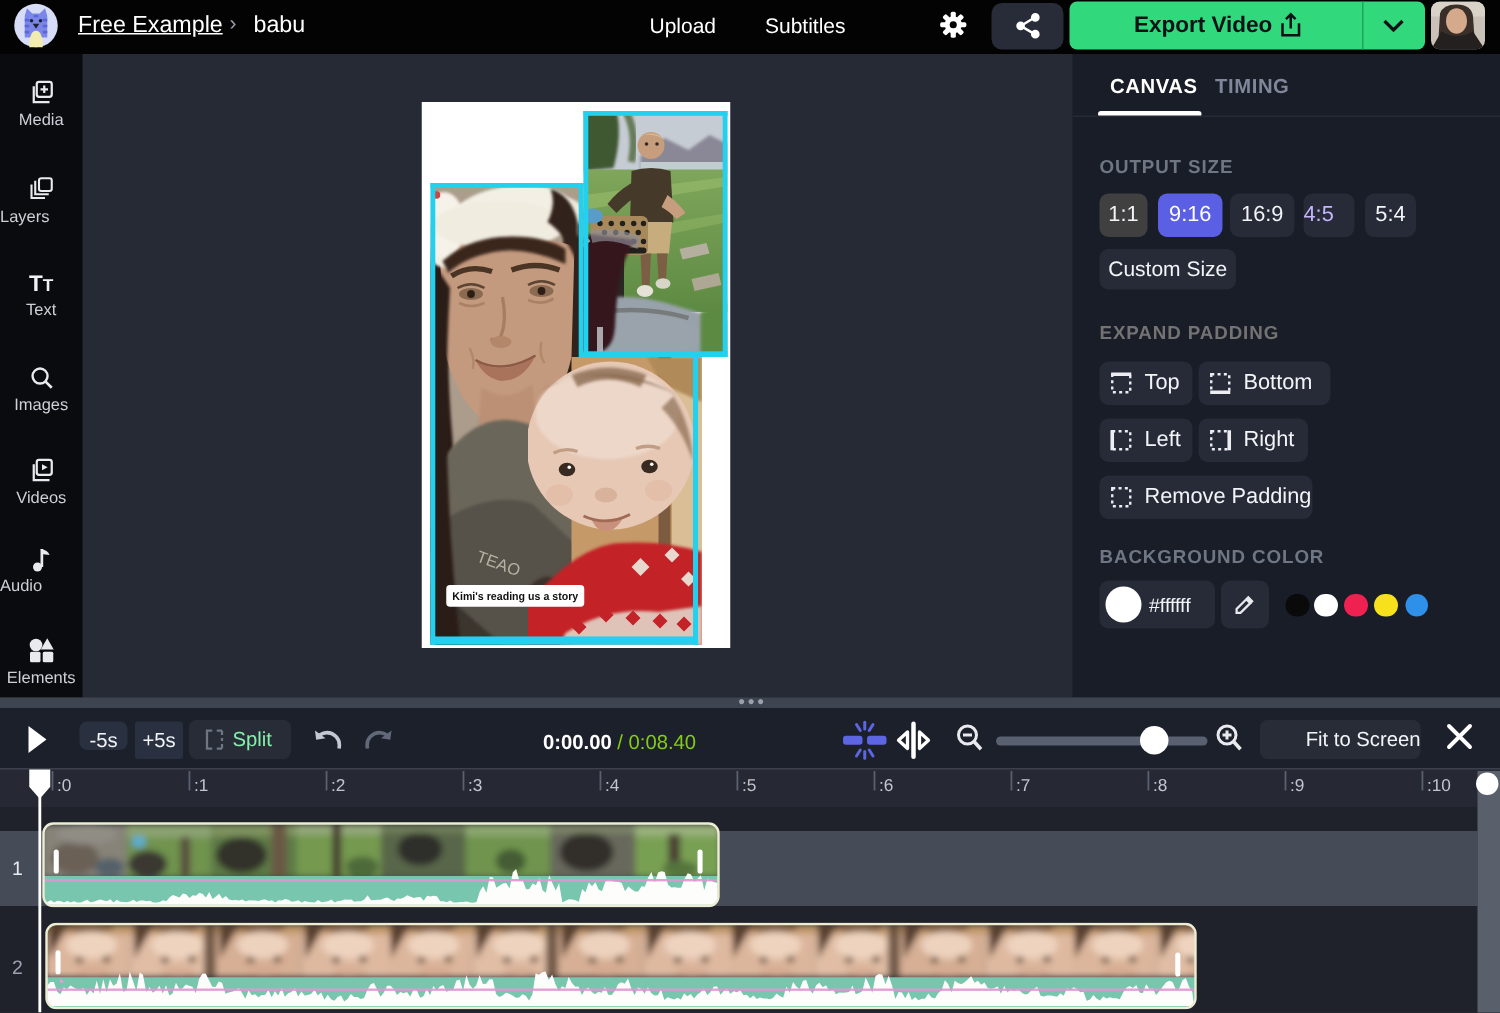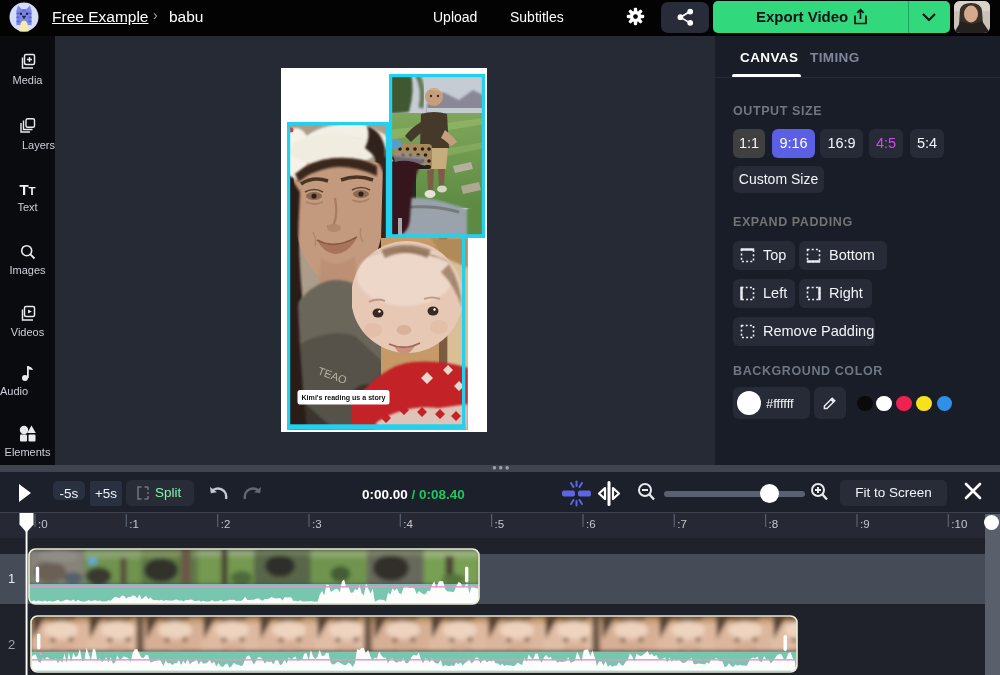--- a/index.html
+++ b/index.html
@@ -85,21 +85,21 @@
       <rect width="36" height="32" fill="#cac2b8"></rect>
       <rect x="0" y="0" width="36" height="10" fill="#d8d2c8"></rect>
       <path d="M6 8 Q8 2 17 2 Q27 2 28 10 L29 24 L5 24 Z" fill="#3a2e28"></path>
       <ellipse cx="17" cy="13" rx="7" ry="8.5" fill="#d4a98c"></ellipse>
       <path d="M0 32 L7 20 Q17 26 28 20 L36 32 Z" fill="#23201f"></path>
     </g>
   </svg>
 </div>
 <div class="abs" style="left:0;top:36px;width:55px;height:429px;background:#0a0b0e;z-index:20">
     <div class="abs" style="left:0;top:38.0px;width:55px;text-align:center;font-size:11px;color:#cdd0d8">Media</div>
-    <div class="abs" style="left:0;top:102.5px;width:55px;text-align:right;font-size:11px;color:#cdd0d8">Layers</div>
+    <div class="abs" style="left:0;top:102.5px;width:55px;text-align:left;font-size:11px;color:#cdd0d8">Layers</div>
     <div class="abs" style="left:0;top:164.5px;width:55px;text-align:center;font-size:11px;color:#cdd0d8">Text</div>
     <div class="abs" style="left:0;top:227.5px;width:55px;text-align:center;font-size:11px;color:#cdd0d8">Images</div>
     <div class="abs" style="left:0;top:290.0px;width:55px;text-align:center;font-size:11px;color:#cdd0d8">Videos</div>
     <div class="abs" style="left:0;top:348.5px;width:55px;text-align:left;font-size:11px;color:#cdd0d8">Audio</div>
     <div class="abs" style="left:0;top:410.0px;width:55px;text-align:center;font-size:11px;color:#cdd0d8">Elements</div>
   <svg class="abs" style="left:19px;top:17px" width="17" height="17" viewBox="0 0 17 17">
     <path d="M3.5 4.5 L3.5 15 L14 15" stroke="#e8eaee" stroke-width="1.5" fill="none"></path>
     <rect x="5.5" y="1.5" width="10" height="10" rx="1.5" stroke="#e8eaee" stroke-width="1.5" fill="none"></rect>
     <path d="M10.5 4 L10.5 9 M8 6.5 L13 6.5" stroke="#e8eaee" stroke-width="1.5"></path>
   </svg>
@@ -132,21 +132,21 @@
 </div>
 <div class="abs" style="left:715px;top:36px;width:285px;height:429px;background:#191d27;z-index:10">
   <div class="abs" style="left:25px;top:14px;font-size:13.5px;font-weight:700;color:#fff;letter-spacing:0.4px">CANVAS</div>
   <div class="abs" style="left:95px;top:14px;font-size:13.5px;font-weight:700;color:#81879a;letter-spacing:0.4px">TIMING</div>
   <div class="abs" style="left:17px;top:38px;width:69px;height:3.5px;background:#fff;border-radius:2px"></div>
   <div class="abs" style="left:0;top:41px;width:285px;height:1px;background:#252a36"></div>
   <div class="abs" style="left:18px;top:68px;font-size:12.5px;font-weight:700;color:#6f7684;letter-spacing:0.6px">OUTPUT SIZE</div>
   <div class="abs" style="left:18px;top:92.5px;width:32px;height:29.5px;background:#404040;border-radius:6px;color:#f2f4f8;font-size:14.5px;text-align:center;line-height:29.5px">1:1</div>
   <div class="abs" style="left:57px;top:92.5px;width:43px;height:29.5px;background:#5a5fe3;border-radius:6px;color:#fff;font-size:14.5px;text-align:center;line-height:29.5px">9:16</div>
   <div class="abs" style="left:105px;top:92.5px;width:43px;height:29.5px;background:#262b37;border-radius:6px;color:#f2f4f8;font-size:14.5px;text-align:center;line-height:29.5px">16:9</div>
-  <div class="abs" style="left:154px;top:92.5px;width:34px;height:29.5px;background:#262b37;border-radius:6px;color:#d946ef;font-size:14.5px;text-align:center;line-height:29.5px">4:5</div>
+  <div class="abs" style="left:154px;top:92.5px;width:34px;height:29.5px;background:#262b37;border-radius:6px;color:#c4b5fd;font-size:14.5px;line-height:29.5px">4:5</div>
   <div class="abs" style="left:195px;top:92.5px;width:34px;height:29.5px;background:#262b37;border-radius:6px;color:#f2f4f8;font-size:14.5px;text-align:center;line-height:29.5px">5:4</div>
   <div class="abs" style="left:18px;top:130px;width:91px;height:27px;background:#262b37;border-radius:6px;color:#f2f4f8;font-size:14px;text-align:center;line-height:27px">Custom Size</div>
   <div class="abs" style="left:18px;top:179px;font-size:12.5px;font-weight:700;color:#737373;letter-spacing:0.6px">EXPAND PADDING</div>
   <div class="abs" style="left:18px;top:205px;width:62px;height:29px;background:#262b37;border-radius:6px"></div>
   <div class="abs" style="left:84px;top:205px;width:88px;height:29px;background:#262b37;border-radius:6px"></div>
   <div class="abs" style="left:18px;top:242.5px;width:62px;height:29px;background:#262b37;border-radius:6px"></div>
   <div class="abs" style="left:84px;top:242.5px;width:73px;height:29px;background:#262b37;border-radius:6px"></div>
   <div class="abs" style="left:18px;top:281px;width:142px;height:29px;background:#262b37;border-radius:6px"></div>
 <svg class="abs" style="left:25px;top:212px" width="15" height="15" viewBox="0 0 15 15">
       <rect x="1.5" y="1.5" width="12" height="12" fill="none" stroke="#eceef2" stroke-width="1.6" stroke-dasharray="2 2.2"></rect>
@@ -370,21 +370,21 @@
   </svg>
   <div class="abs" style="left:155px;top:13px;font-size:13.5px;color:#86efac">Split</div>
   <svg class="abs" style="left:209px;top:14px" width="19" height="15" viewBox="0 0 19 15">
     <path d="M4 4 Q10 0.5 15 5 Q18 8 17 13" stroke="#c3c8d2" stroke-width="2.4" fill="none"></path>
     <path d="M1 1 L1.8 7.2 L8 6.2 Z" fill="#c3c8d2"></path>
   </svg>
   <svg class="abs" style="left:243px;top:14px" width="19" height="15" viewBox="0 0 19 15">
     <path d="M15 4 Q9 0.5 4 5 Q1 8 2 13" stroke="#616878" stroke-width="2.4" fill="none"></path>
     <path d="M18 1 L17.2 7.2 L11 6.2 Z" fill="#616878"></path>
   </svg>
-  <div class="abs" style="left:362px;top:15px;font-size:13.5px;color:#fff;font-weight:700">0:00.00 <span style="color:#22c55e;font-weight:700">/ 0:08.40</span></div>
+  <div class="abs" style="left:362px;top:15px;font-size:13.5px;color:#fff;font-weight:700">0:00.00 <span style="color:#84cc16;font-weight:400">/ 0:08.40</span></div>
   <svg class="abs" style="left:560px;top:8px" width="33" height="27" viewBox="0 0 33 27">
     <g fill="#5d66e2">
         <rect x="2" y="10.5" width="13" height="6" rx="2"></rect>
         <rect x="18" y="10.5" width="13" height="6" rx="2"></rect>
       </g>
     <g stroke="#5d66e2" stroke-width="2" stroke-linecap="round">
       <line x1="11" y1="3" x2="13.5" y2="7"></line>
         <line x1="16.5" y1="1.5" x2="16.5" y2="6"></line>
         <line x1="22" y1="3" x2="19.5" y2="7"></line>
       <line x1="11" y1="24" x2="13.5" y2="20"></line>
@@ -403,21 +403,21 @@
     <line x1="5" y1="8" x2="11" y2="8" stroke="#e8eaee" stroke-width="2"></line>
   </svg>
   <div class="abs" style="left:664px;top:18.5px;width:141px;height:6px;background:#596070;border-radius:3px"></div>
   <div class="abs" style="left:760px;top:12px;width:19px;height:19px;background:#fff;border-radius:50%"></div>
   <svg class="abs" style="left:810px;top:10px" width="18" height="19" viewBox="0 0 18 19">
     <circle cx="8" cy="8" r="6" stroke="#e8eaee" stroke-width="2" fill="none"></circle>
     <line x1="12.5" y1="12.5" x2="17" y2="17.5" stroke="#e8eaee" stroke-width="2.4"></line>
     <line x1="5" y1="8" x2="11" y2="8" stroke="#e8eaee" stroke-width="2"></line>
     <line x1="8" y1="5" x2="8" y2="11" stroke="#e8eaee" stroke-width="2"></line>
   </svg>
-  <div class="abs" style="left:840px;top:8px;width:107px;height:26px;background:#272c37;border-radius:5px;color:#f2f4f8;font-size:13.5px;text-align:center;line-height:26px">Fit to Screen</div>
+  <div class="abs" style="left:840px;top:8px;width:107px;height:26px;background:#272c37;border-radius:5px;color:#f2f4f8;font-size:13.5px;text-align:right;line-height:26px">Fit to Screen</div>
   <svg class="abs" style="left:964px;top:10px" width="18" height="18" viewBox="0 0 18 18">
     <path d="M2 2 L16 16 M16 2 L2 16" stroke="#fff" stroke-width="2.6" stroke-linecap="round"></path>
   </svg>
 </div>
 
 <div class="abs" style="left:0;top:512px;width:1000px;height:163px;background:#1f222b;z-index:5">
   <div class="abs" style="left:0;top:0;width:1000px;height:26px;background:#262933;border-top:1px solid #3c414d">
     <svg class="abs" style="left:0;top:0" width="1000" height="26">
         <line x1="35.0" y1="1" x2="35.0" y2="14" stroke="#596070" stroke-width="1.2"></line>
         <line x1="126.3" y1="1" x2="126.3" y2="14" stroke="#596070" stroke-width="1.2"></line>

